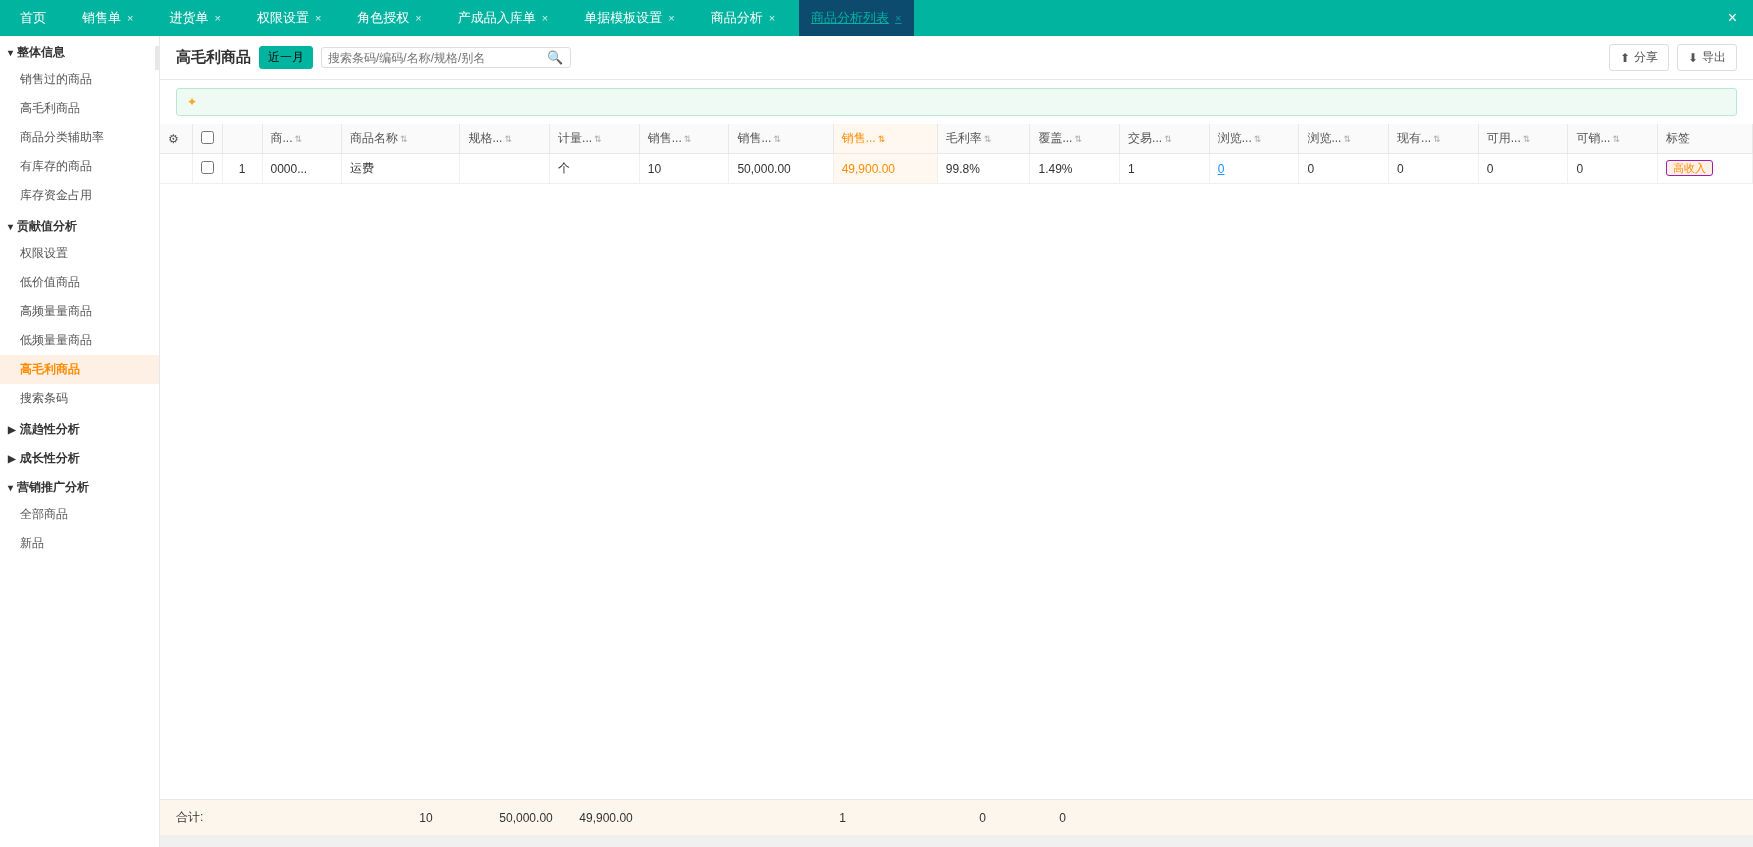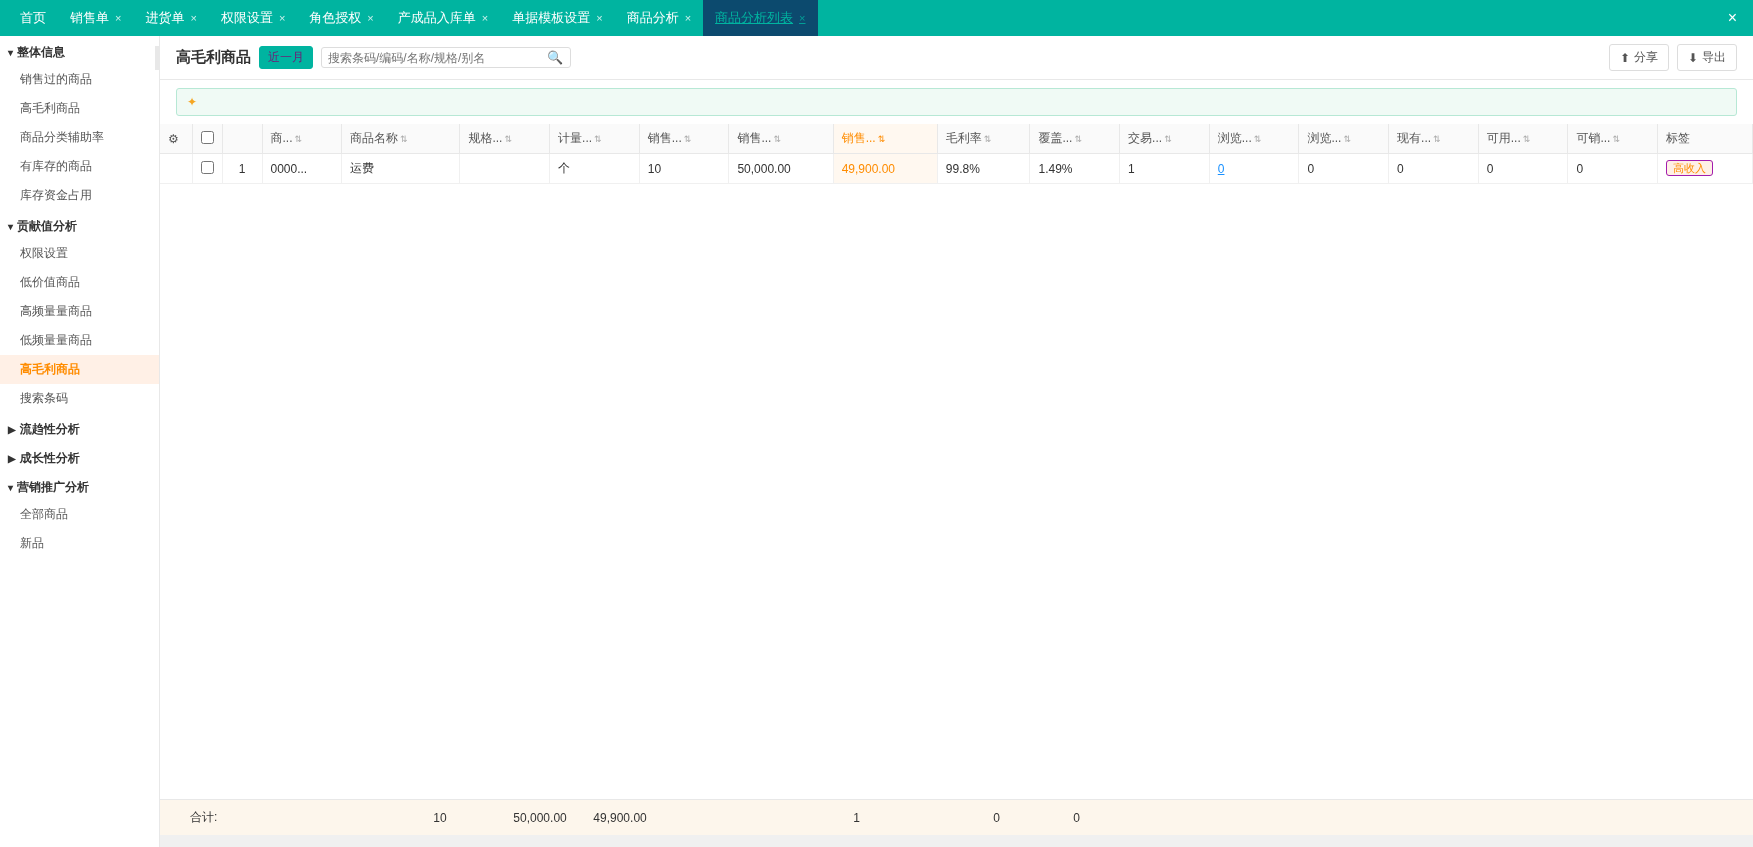--- a/index.html
+++ b/index.html
@@ -6,21 +6,21 @@
     body { font-family: "Microsoft YaHei", "PingFang SC", sans-serif; font-size: 12px; background: #f5f5f5; overflow: hidden; }
 
     
     .top-nav {
       display: flex;
       align-items: center;
       background: #00b4a0;
       height: 36px;
       padding: 0 8px;
       color: #fff;
-      gap: 0;
+      gap: 12px;
       flex-shrink: 0;
     }
     .nav-tab {
       display: flex;
       align-items: center;
       padding: 0 12px;
       height: 36px;
       cursor: pointer;
       color: #fff;
       font-size: 13px;
@@ -123,21 +123,21 @@
       background: #f0f0f0;
       border: 1px solid #ddd;
       border-radius: 3px;
       padding: 2px 8px;
       font-size: 12px;
       cursor: pointer;
       color: #333;
     }
     .filter-btn.active {
       background: #00b4a0;
-      color: #701a75;
+      color: #000000;
       border-color: #00b4a0;
     }
     .search-box {
       display: flex;
       align-items: center;
       border: 1px solid #ddd;
       border-radius: 3px;
       padding: 2px 6px;
       flex: 1;
       max-width: 250px;
@@ -226,21 +226,21 @@
       font-size: 11px;
     }
     .link-text { color: #1890ff; text-decoration: underline; cursor: pointer; }
 
     
     .footer-bar {
       display: flex;
       align-items: center;
       background: #fdf6ec;
       border-top: 1px solid #e8e8e8;
-      padding: 6px 30px;
+      padding: 6px 16px;
       font-size: 12px;
       color: #555;
       flex-shrink: 0;
       height: 36px;
     }
     .footer-label { color: #333; margin-right: 8px; }
     .footer-values {
       display: flex;
       gap: 0;
       flex: 1;

